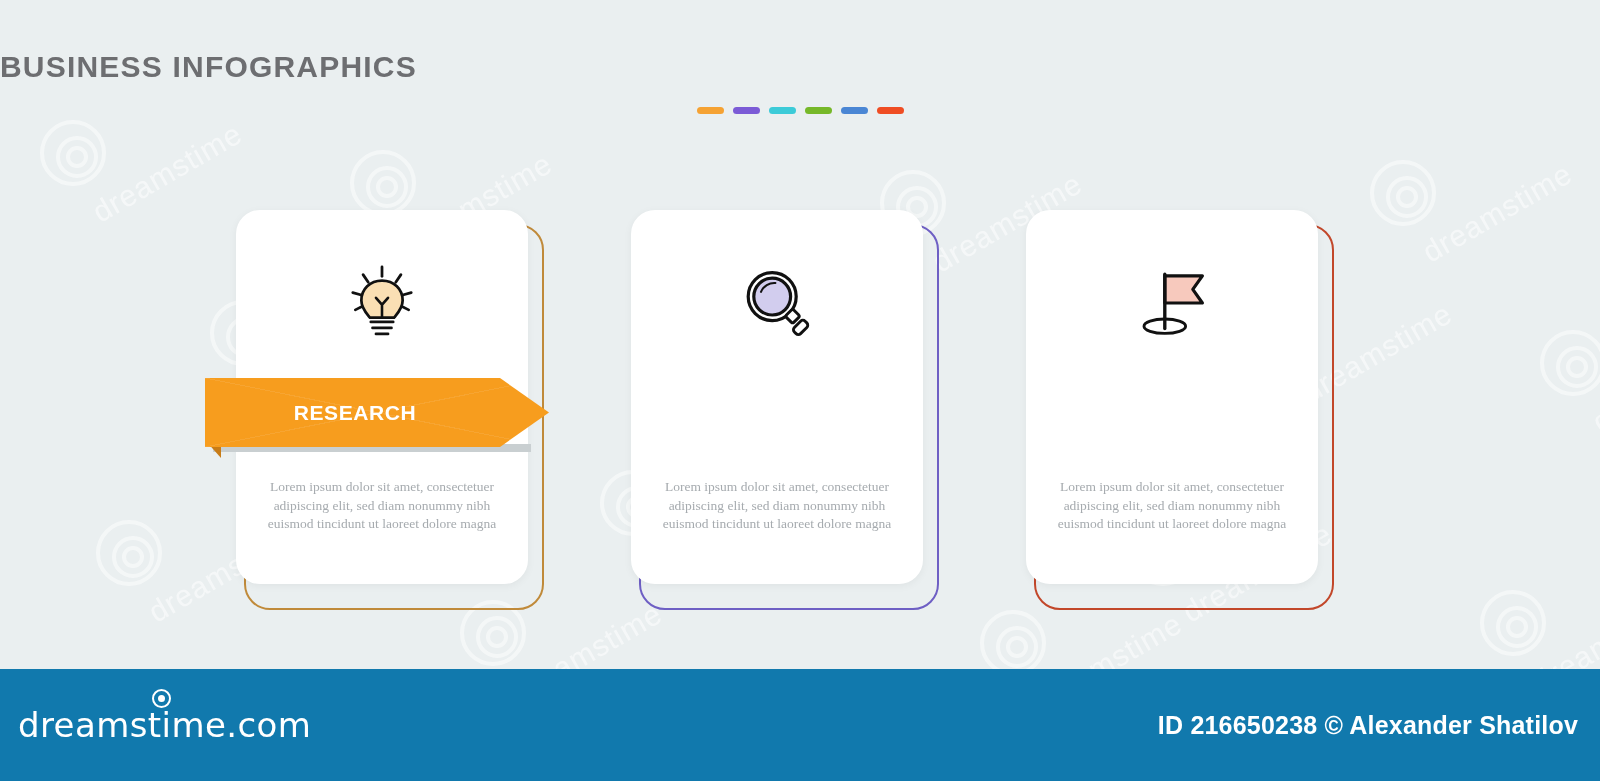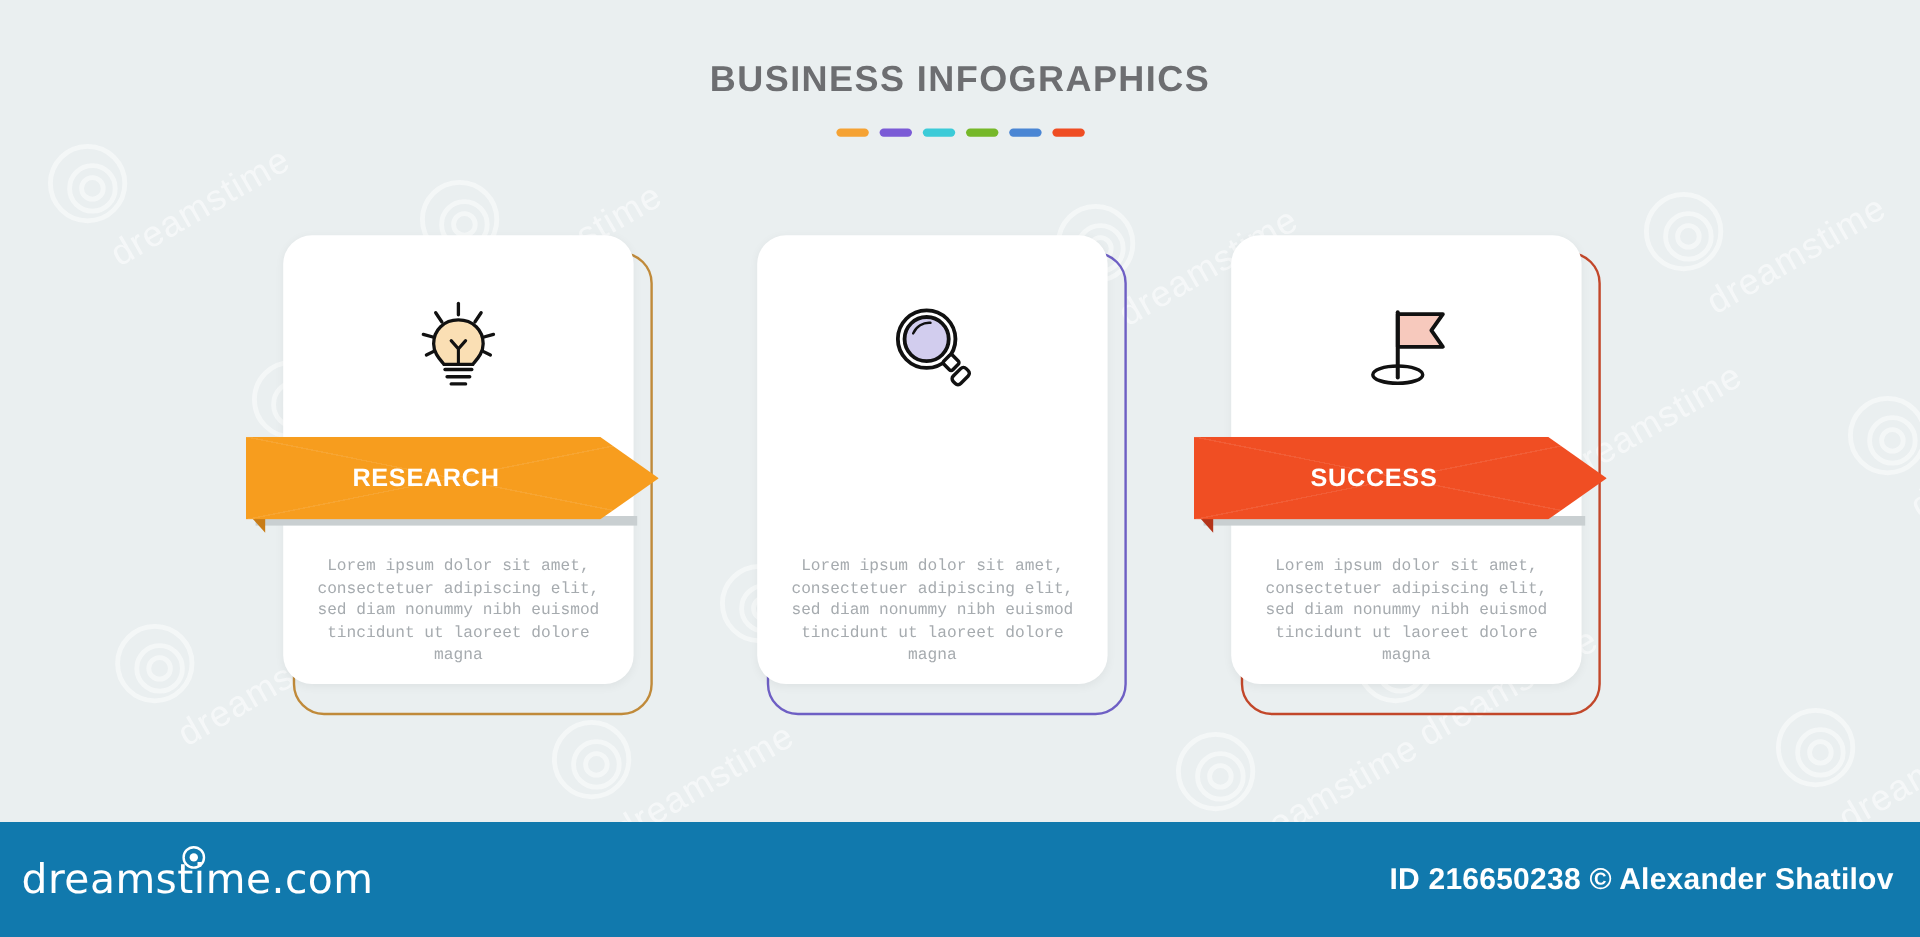--- a/index.html
+++ b/index.html
@@ -56,21 +56,21 @@
     left: 22px; top: 22px;
     width: 14px; height: 14px;
     border-radius: 50%;
     border: 4px solid #ffffff;
   }
 
   
   .header {
     position: absolute;
     top: 0; left: 0; right: 0;
-    text-align: center;
+    text-align: left;
     z-index: 5;
   }
   .title {
     margin-top: 50px;
     font-size: 30px;
     font-weight: bold;
     letter-spacing: 1.2px;
     color: #6d6e71;
     font-family: "Liberation Sans", sans-serif;
   }
@@ -91,21 +91,21 @@
     position: absolute;
     top: 196px;
     left: 0;
     width: 1600px;
     height: 410px;
     z-index: 4;
   }
 
   .card {
     position: absolute;
-    top: 0;
+    top: 14px;
     width: 300px;
     height: 507px;
   }
   .card-1 { left: 236px; }
   .card-2 { left: 631px; }
   .card-3 { left: 1026px; }
 
   
   .card-frame {
     position: absolute;
@@ -143,21 +143,21 @@
 
   .card-desc {
     position: absolute;
     top: 268px;
     left: 18px;
     width: 256px;
     text-align: center;
     font-size: 13.5px;
     line-height: 18.5px;
     color: #a6abaf;
-    font-family: Liberation Mono, monospace;
+    font-family: Liberation Serif, serif;
   }
 
   
   .ribbon-wrap {
     position: absolute;
     top: 168px;
     left: -31px;
     width: 370px;
     height: 80px;
     z-index: 6;
@@ -209,21 +209,21 @@
     letter-spacing: .6px;
     font-family: "Liberation Sans", sans-serif;
   }
 
   
   .footer {
     position: absolute;
     left: 0;
     bottom: 0;
     width: 1600px;
-    height: 96px;
+    height: 112px;
     background: #1179ad;
     z-index: 20;
   }
   .dreamstime {
     position: absolute;
     left: 18px;
     top: 50%;
     transform: translateY(-50%);
     color: #ffffff;
     font-size: 34px;
@@ -355,28 +355,20 @@
     <div class="card card-3">
       <div class="card-frame" style="border-color:#c2472a"></div>
       <div class="card-panel"></div>
       <div class="card-icon">
         <svg width="80" height="80" viewBox="0 0 100 100">
           <path d="M41 16 L88 16 L76 33 L88 50 L41 50 Z" fill="#f7c9bd" stroke="#111" stroke-width="4" stroke-linejoin="round"></path>
           <line x1="41" y1="14" x2="41" y2="82" stroke="#111" stroke-width="4.2" stroke-linecap="round"></line>
           <ellipse cx="41" cy="79" rx="26" ry="9" fill="none" stroke="#111" stroke-width="3.6"></ellipse>
         </svg>
       </div>
-      <div class="ribbon-wrap">
-        <div class="ribbon-shadow"></div>
-        <div class="ribbon-fold" style="border-top-color:#b4341a"></div>
-        <div class="ribbon-body" style="background:#f04e23">
-          <div class="ribbon-sheen"></div>
-        </div>
-        <div class="ribbon-label">SUCCESS</div>
-      </div>
       <div class="card-desc">Lorem ipsum dolor sit amet, consectetuer adipiscing elit, sed diam nonummy nibh euismod tincidunt ut laoreet dolore magna</div>
     </div>
   </div>
 
 <div class="footer">
   <div class="dreamstime">dreamstime.com</div>
   <div class="ds-spiral"></div>
   <div class="credit">ID 216650238 © Alexander Shatilov</div>
 </div>
 

